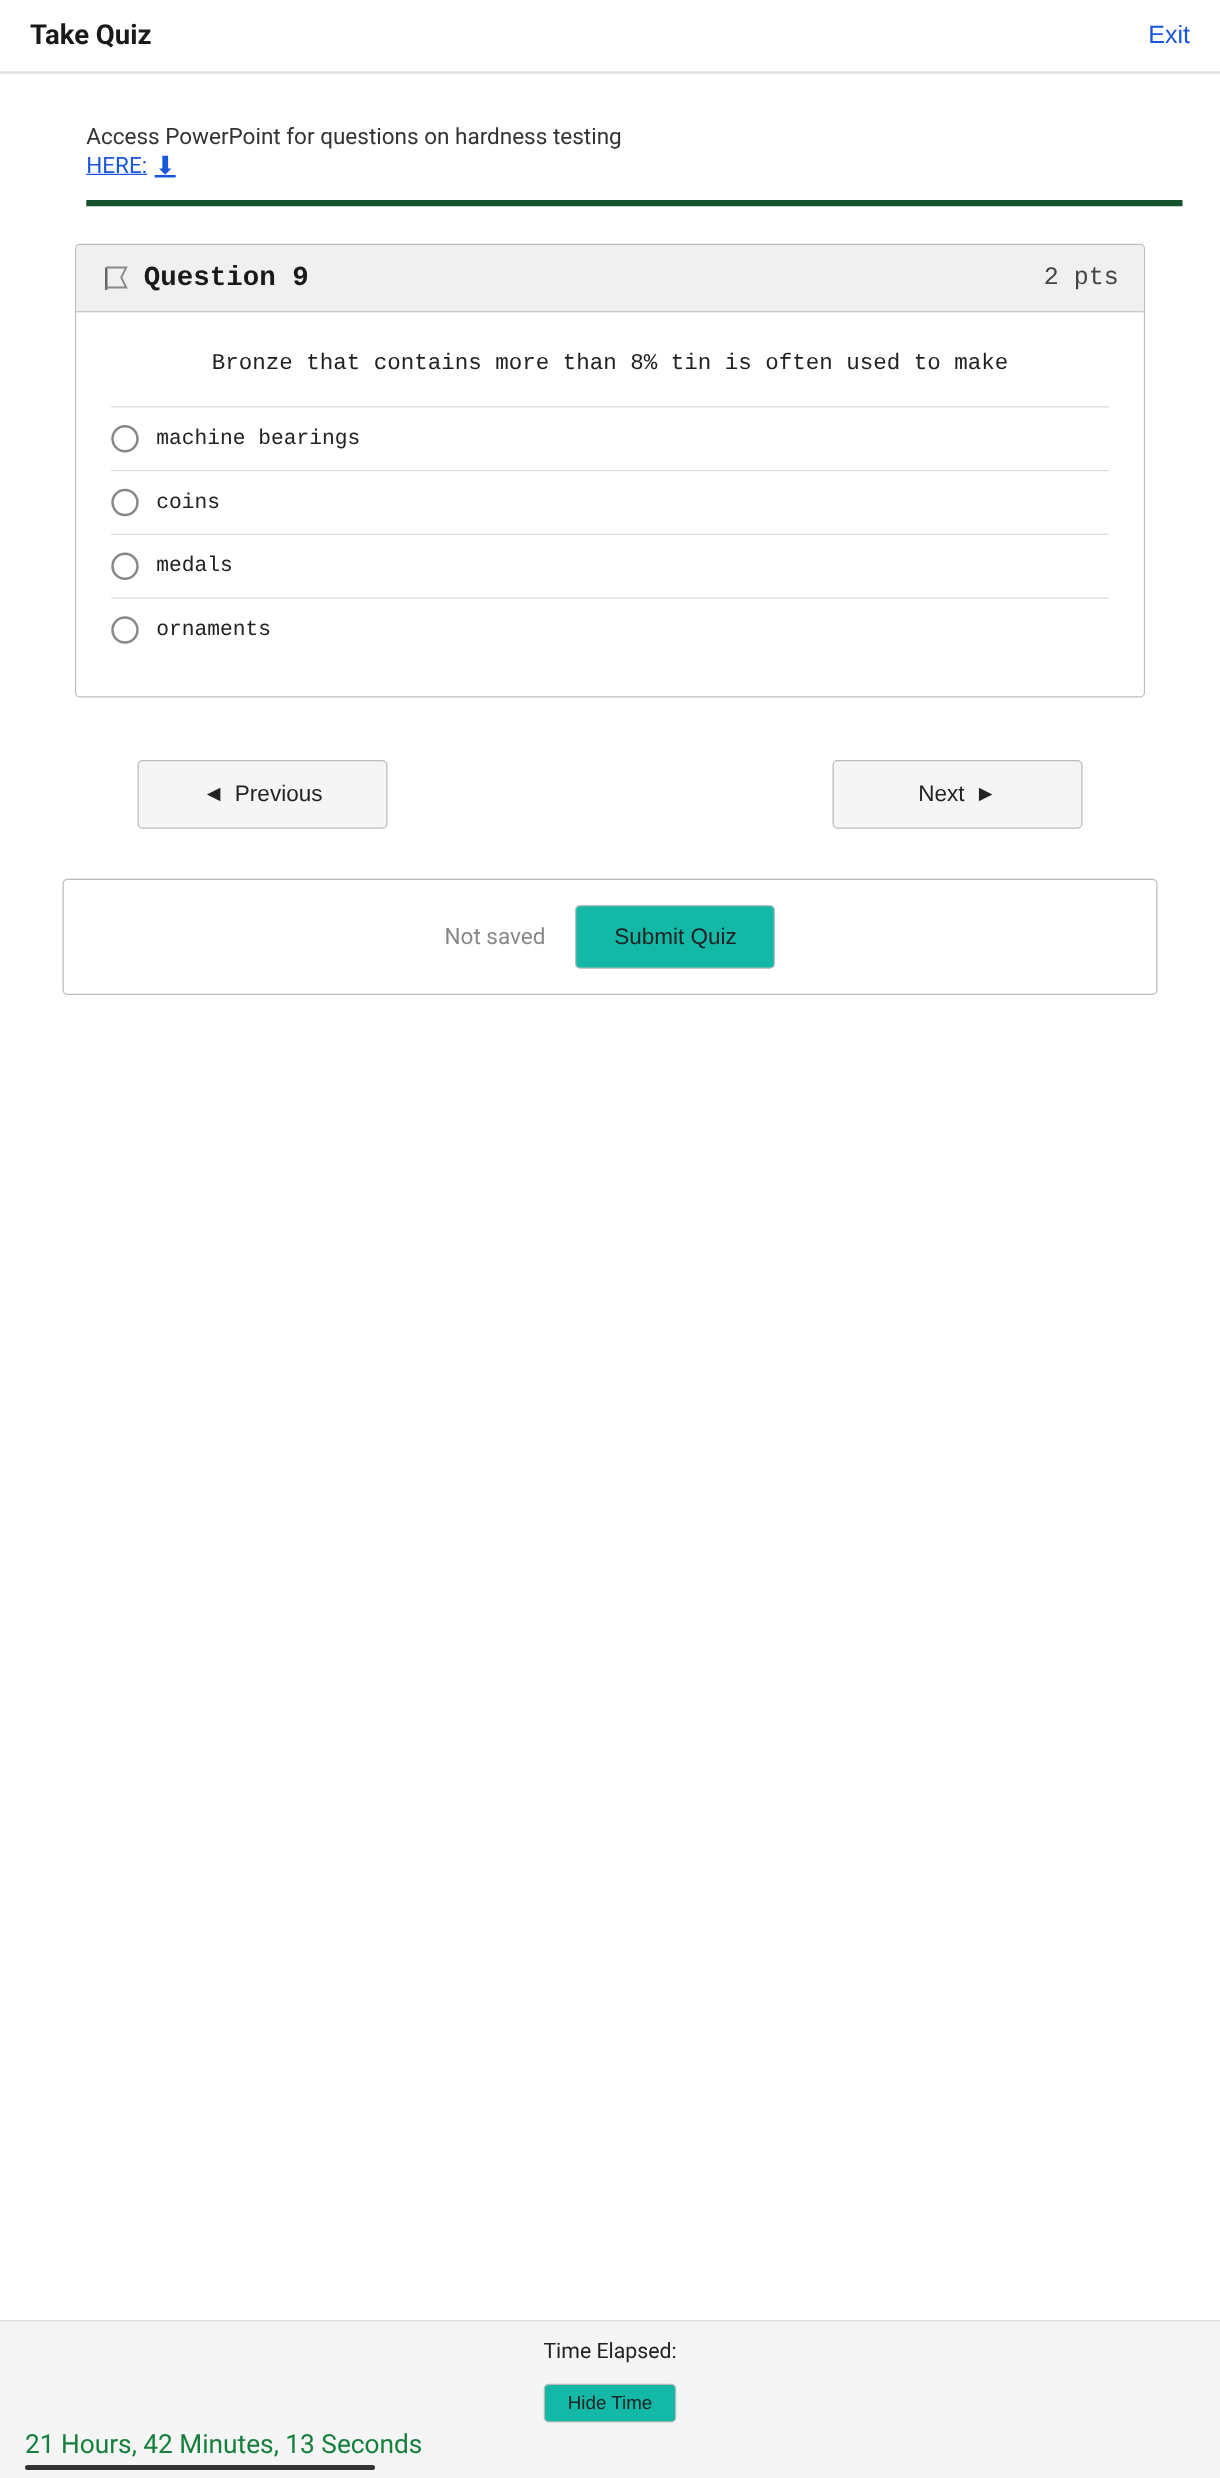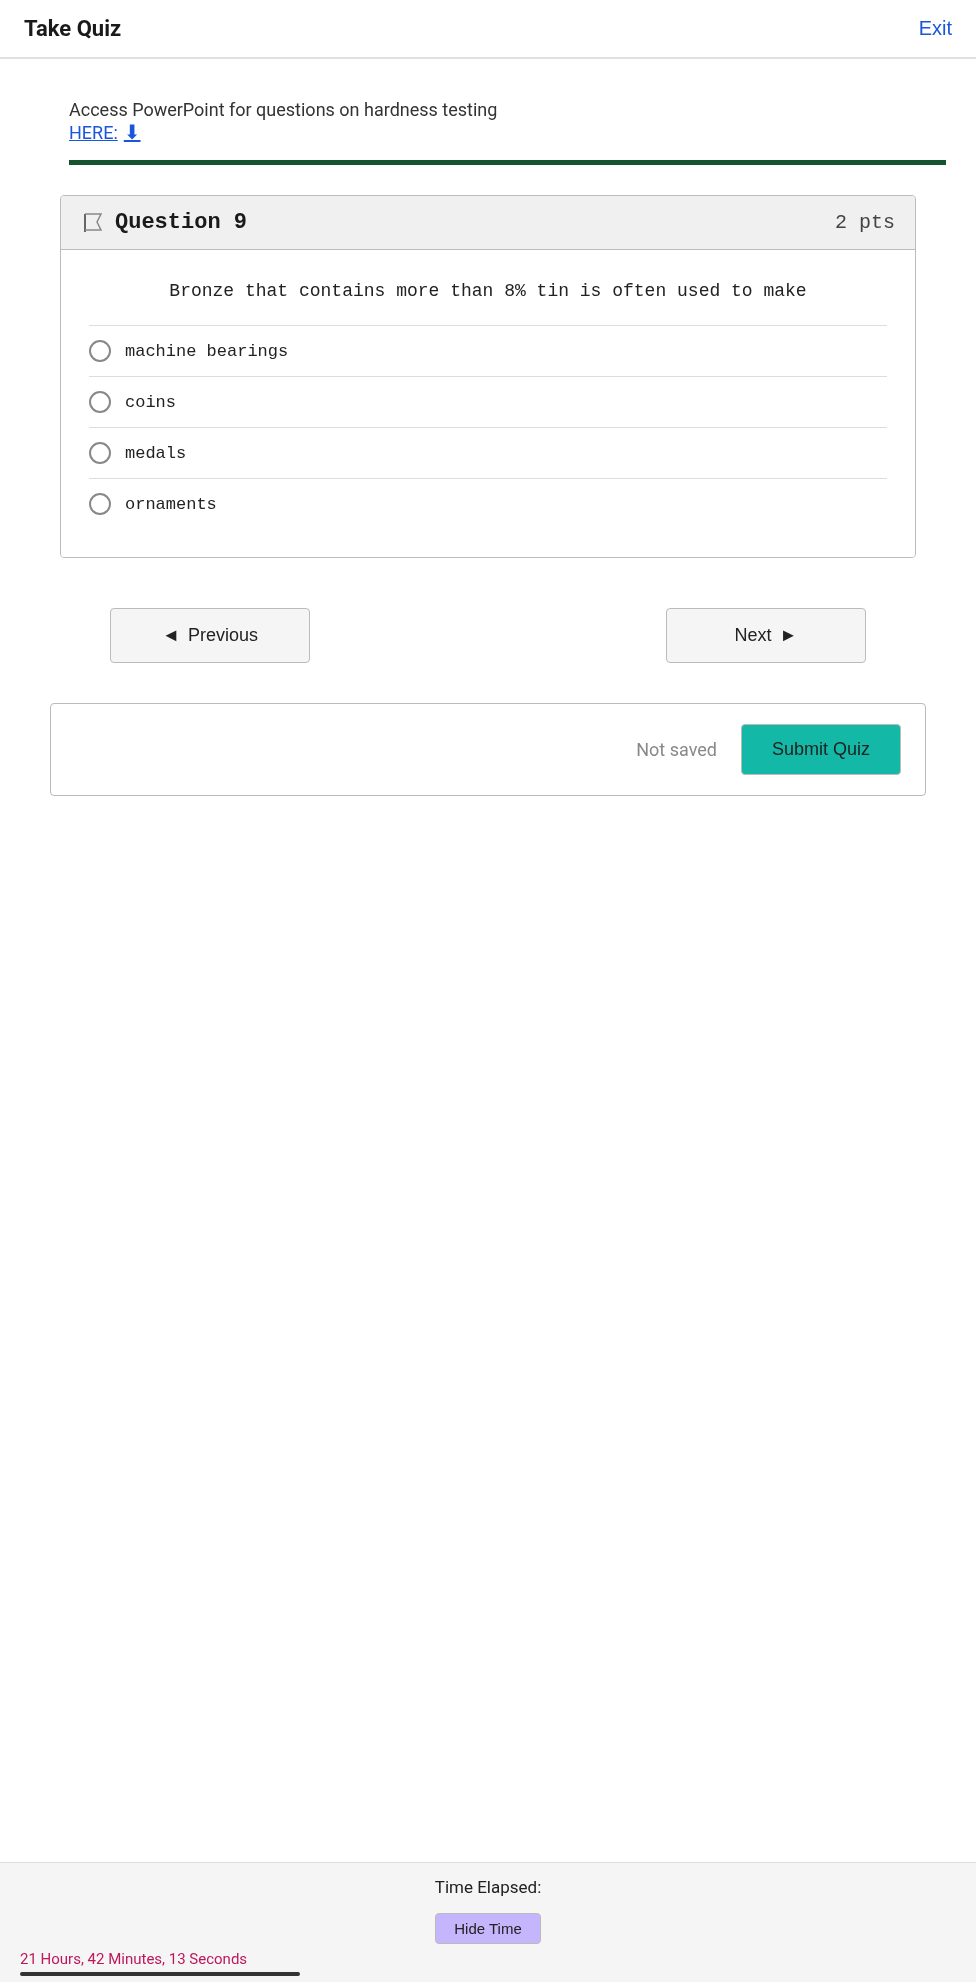--- a/index.html
+++ b/index.html
@@ -195,21 +195,21 @@
       justify-content: center;
     }
 
     
     .submit-bar {
       margin: 20px 20px;
       border: 1.5px solid #bbb;
       border-radius: 4px;
       display: flex;
       align-items: center;
-      justify-content: flex-end;
+      justify-content: center;
       padding: 20px 24px;
       gap: 24px;
     }
 
     .not-saved-text {
       font-size: 18px;
       color: #888;
     }
 
     .submit-btn {
@@ -242,30 +242,30 @@
     }
 
     .time-elapsed-label {
       font-size: 17px;
       color: #222;
     }
 
     .hide-time-btn {
       padding: 6px 18px;
       font-size: 15px;
-      background: #c4b5fd;
+      background: #14b8a6;
       border: 1.5px solid #bbb;
       border-radius: 4px;
       cursor: pointer;
       color: #222;
     }
 
     .timer-value {
-      font-size: 15px;
-      color: #be185d;
+      font-size: 21px;
+      color: #15803d;
     }
 
     .timer-underline {
       height: 4px;
       width: 280px;
       background: #333;
       border-radius: 2px;
       margin-top: 4px;
     }
 

